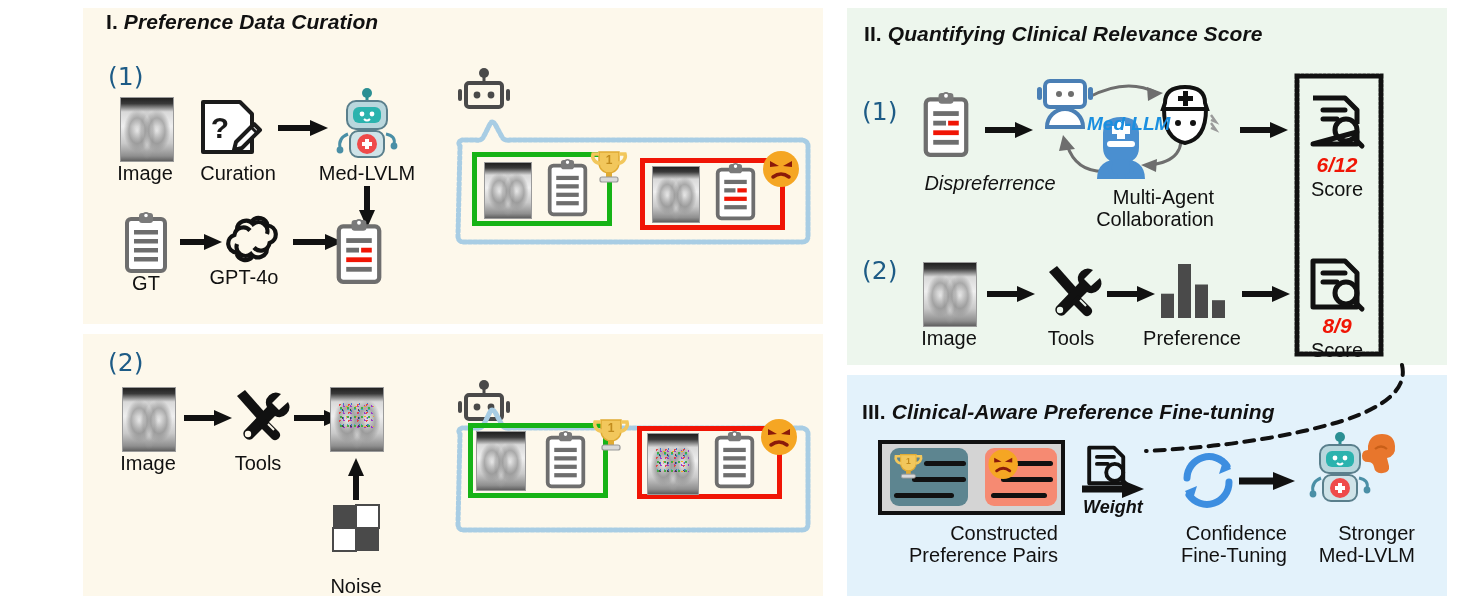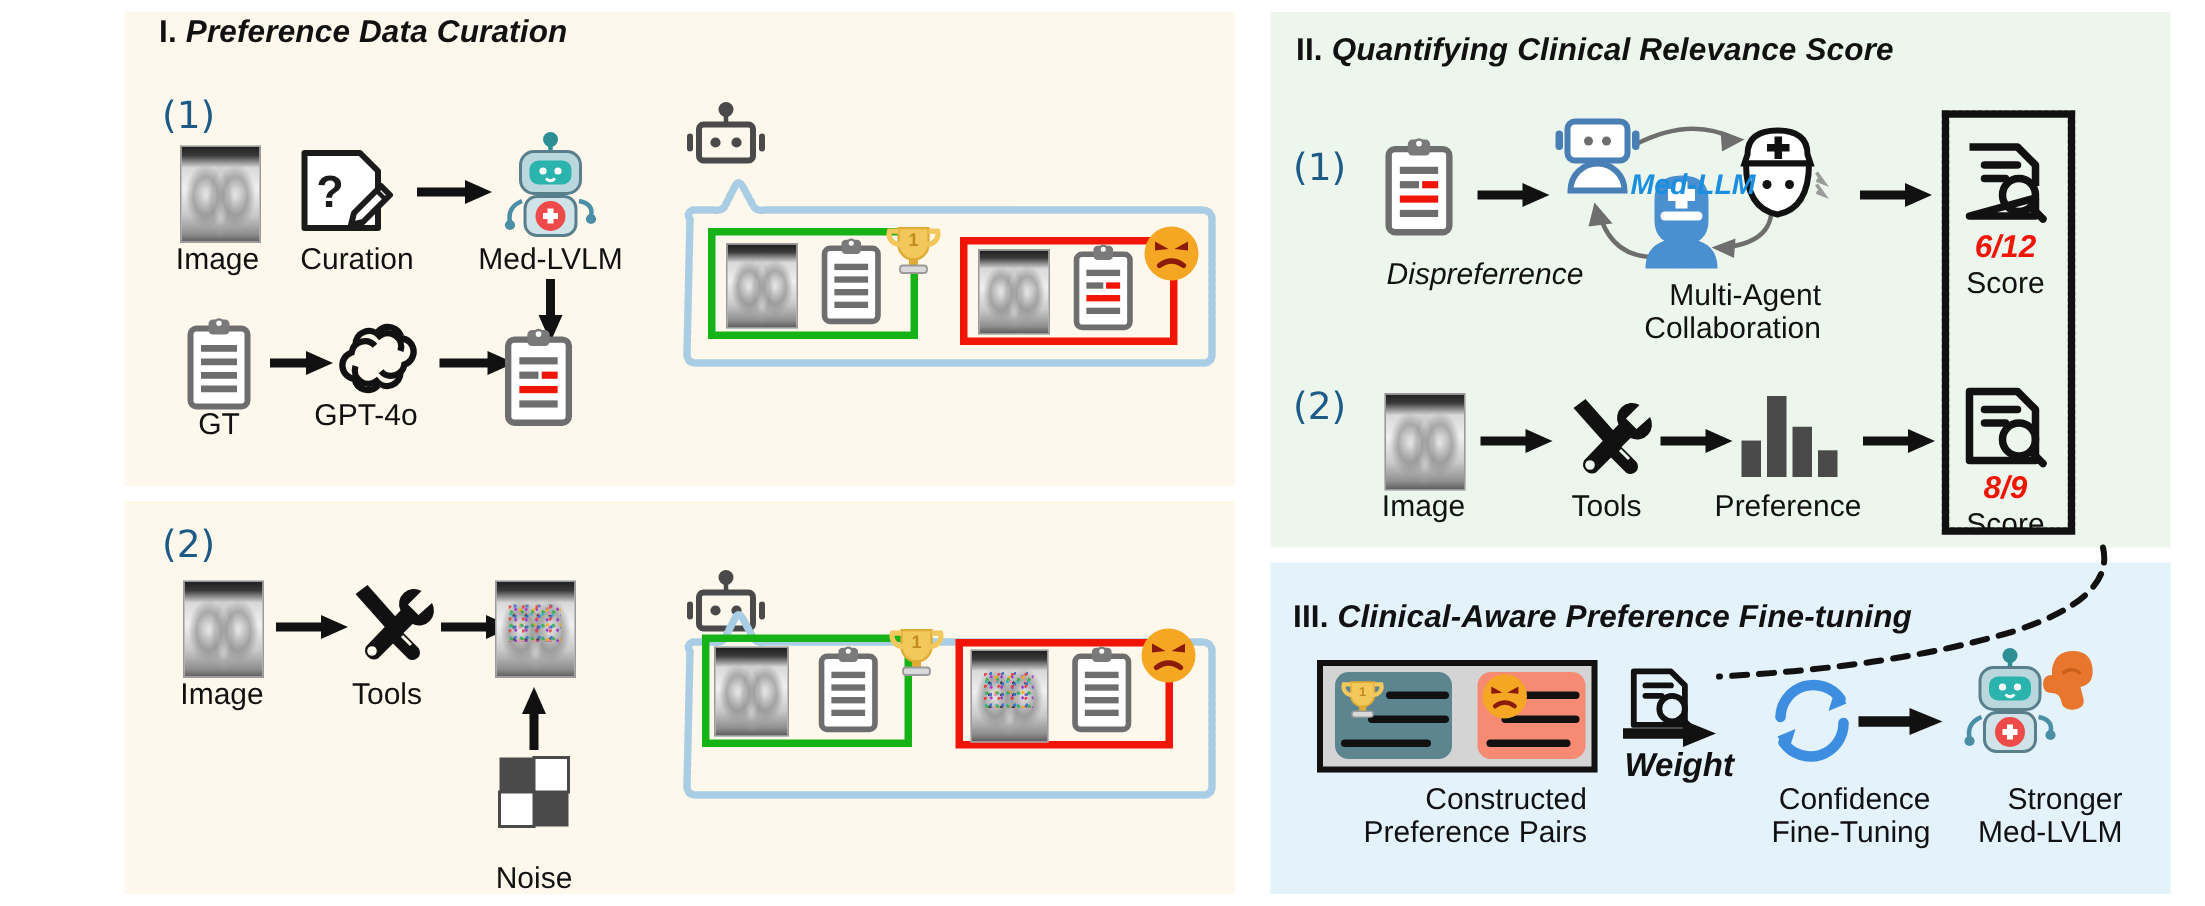--- a/index.html
+++ b/index.html
@@ -27,21 +27,21 @@
       radial-gradient(circle at 30% 55%, #3a3 0 1px, transparent 1px),
       radial-gradient(circle at 55% 15%, #36c 0 1px, transparent 1px),
       radial-gradient(circle at 75% 70%, #e8a 0 1px, transparent 1px),
       radial-gradient(circle at 22% 80%, #2bb 0 1px, transparent 1px),
       radial-gradient(circle at 88% 35%, #fa0 0 1px, transparent 1px),
       radial-gradient(circle at 45% 90%, #333 0 1px, transparent 1px),
       radial-gradient(circle at 66% 45%, #92c 0 1px, transparent 1px);
      background-size:9px 8px,7px 9px,8px 7px,10px 9px,7px 8px,9px 10px,8px 8px,7px 7px;}
   .score-red{color:#f01505;font-style:italic;font-weight:bold;font-size:21px;}
   .medllm-txt{position:absolute;color:#1a8fe0;font-weight:bold;font-style:italic;font-size:19px;white-space:nowrap;}
-  .weight-txt{position:absolute;font-weight:bold;font-style:italic;font-size:22px;}
+  .weight-txt{position:absolute;font-weight:bold;font-style:italic;font-size:18px;}
   .rough{position:absolute;}
   .hardbox{position:absolute;box-sizing:border-box;}
 </style>
 </head>
 <body>
 
 <div class="panel" style="left:83px;top:8px;width:740px;height:316px;background:#fdf8eb;"></div>
 <div class="panel" style="left:83px;top:334px;width:740px;height:262px;background:#fdf8eb;"></div>
 
 <div class="p-title" style="left:106px;top:10px;">

